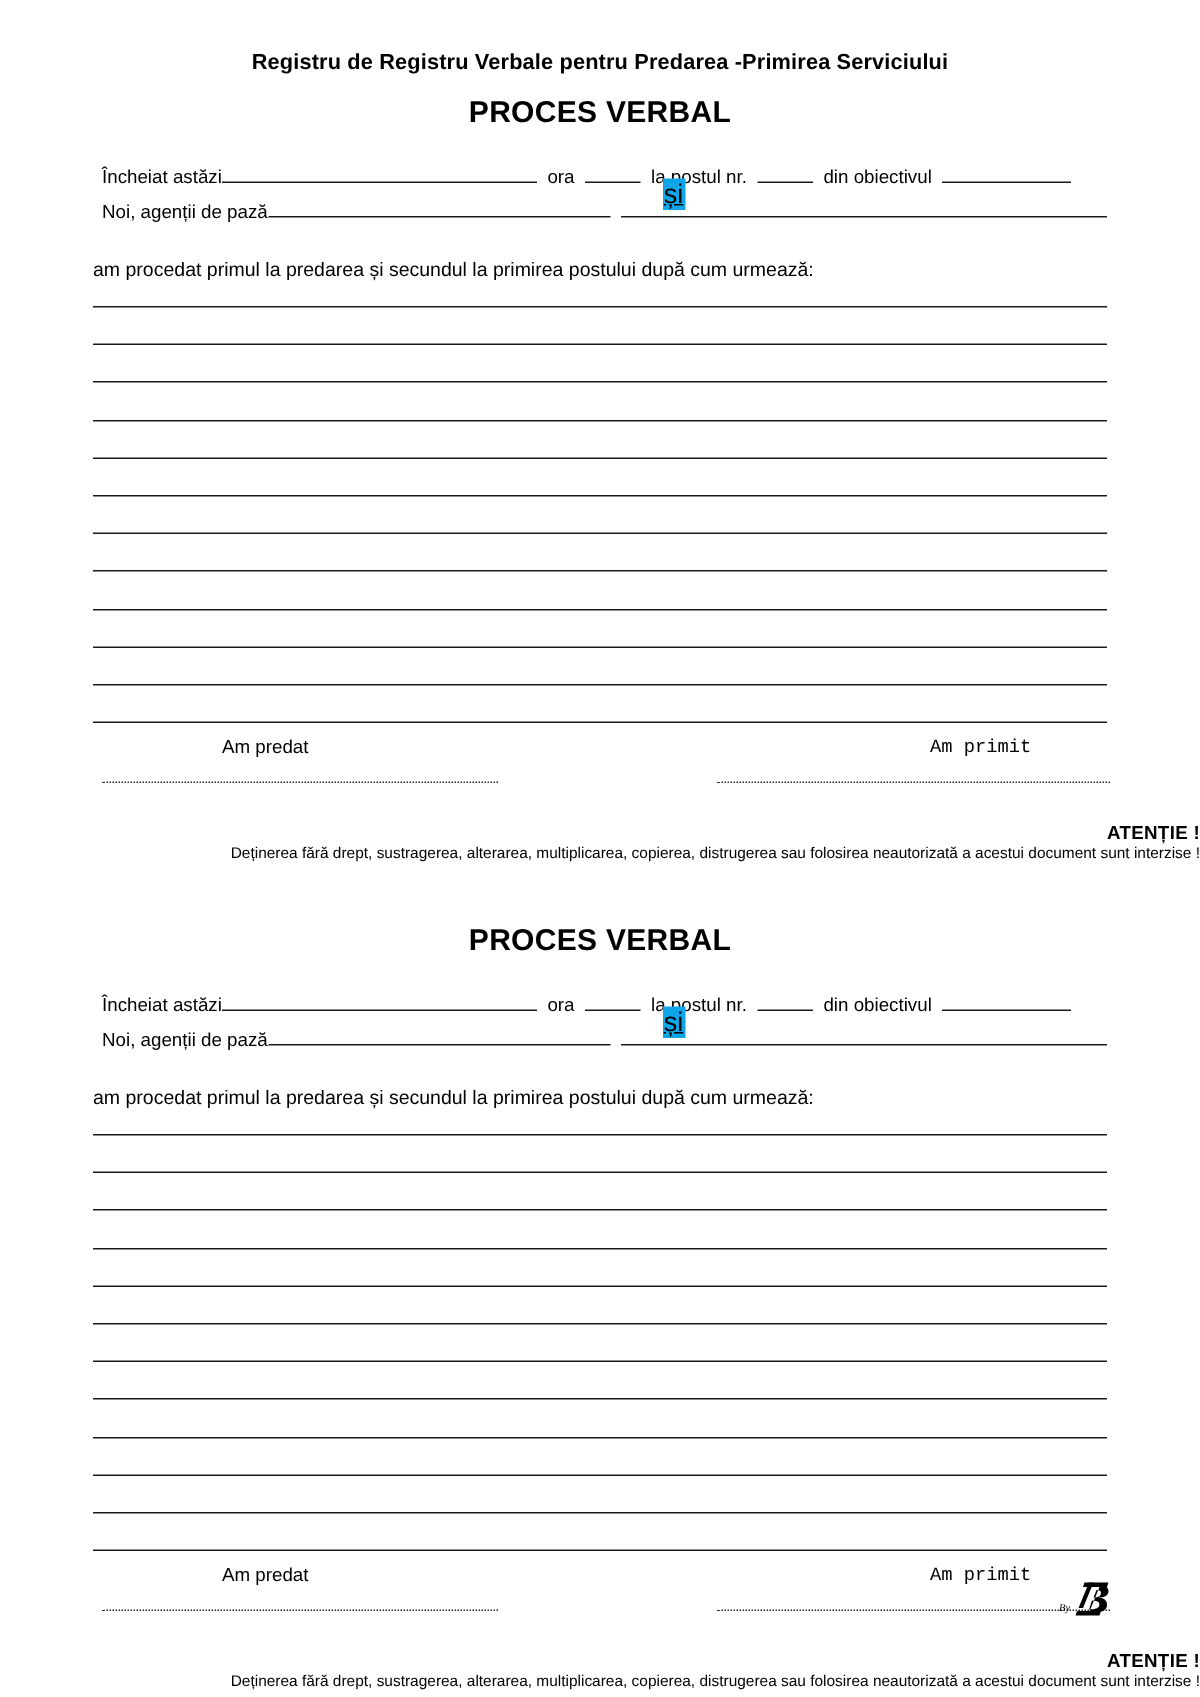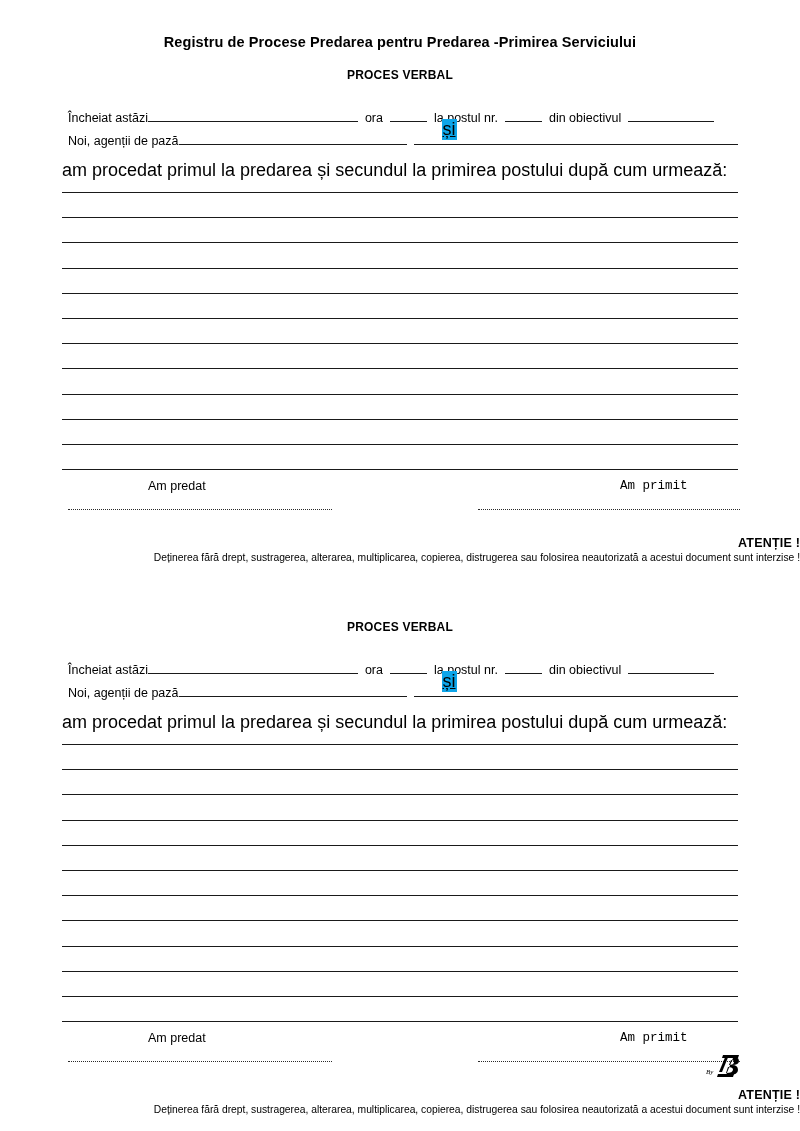--- a/index.html
+++ b/index.html
@@ -38,21 +38,21 @@
   .form-block {
     position: absolute;
     left: 0;
     width: 800px;
   }
   .form-block.block-1 { top: 64px; }
   .form-block.block-2 { top: 616px; }
 
   .pv-title {
     text-align: center;
-    font-size: 12px;
+    font-size: 20px;
     font-weight: bold;
     letter-spacing: 0.2px;
     margin: 0 0 0 0;
     height: 22px;
     line-height: 22px;
   }
 
   
   .fields {
     position: relative;
@@ -95,23 +95,23 @@
     position: absolute;
     left: 28px;
     top: -13px;
     font-size: 18px;
     background: #0ea5e9;
     padding: 0 1px;
     text-decoration: underline;
   }
 
   .intro-row {
-    font-size: 18px;
+    font-size: 13px;
     padding: 0 62px 0 62px;
-    margin-top: 5px;
+    margin-top: 17px;
     height: 19px;
   }
 
   
   .lines {
     position: relative;
     margin-top: 3px;
     padding: 0 62px 0 62px;
   }
   .wline {
@@ -175,21 +175,21 @@
     top: 1052px;
     width: 38px;
     height: 30px;
   }
 </style>
 </head>
 <body>
 
 <div class="page">
 
-  <div class="register-title">Registru de Procese Predarea pentru Predarea -Primirea Serviciului</div>
+  <div class="register-title">Registru de Registru Verbale pentru Predarea -Primirea Serviciului</div>
 
   <div class="form-block block-1">
 
     <div class="pv-title">PROCES VERBAL</div>
 
     <div class="fields">
 
       <div class="field-row">
         <span class="lbl">Încheiat astăzi</span>
         <span class="rule r-astazi"></span>

